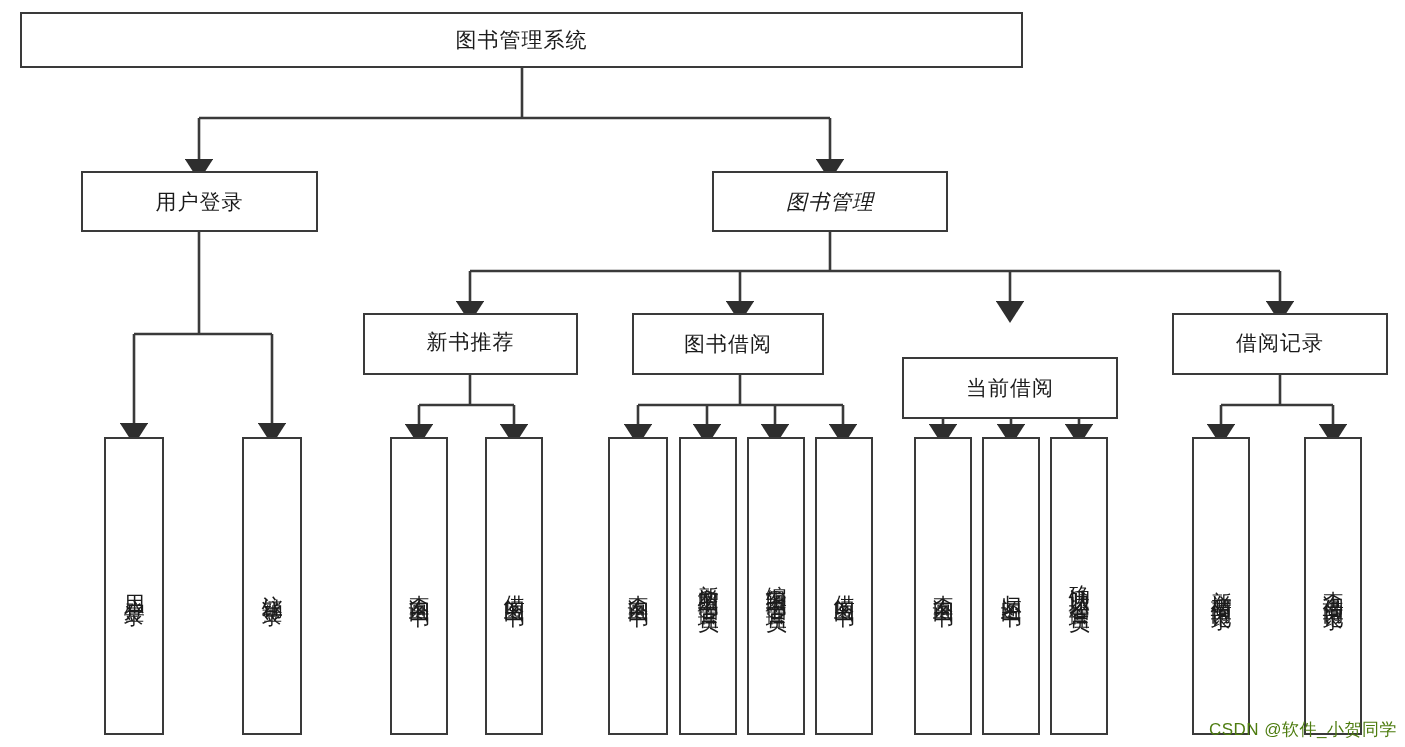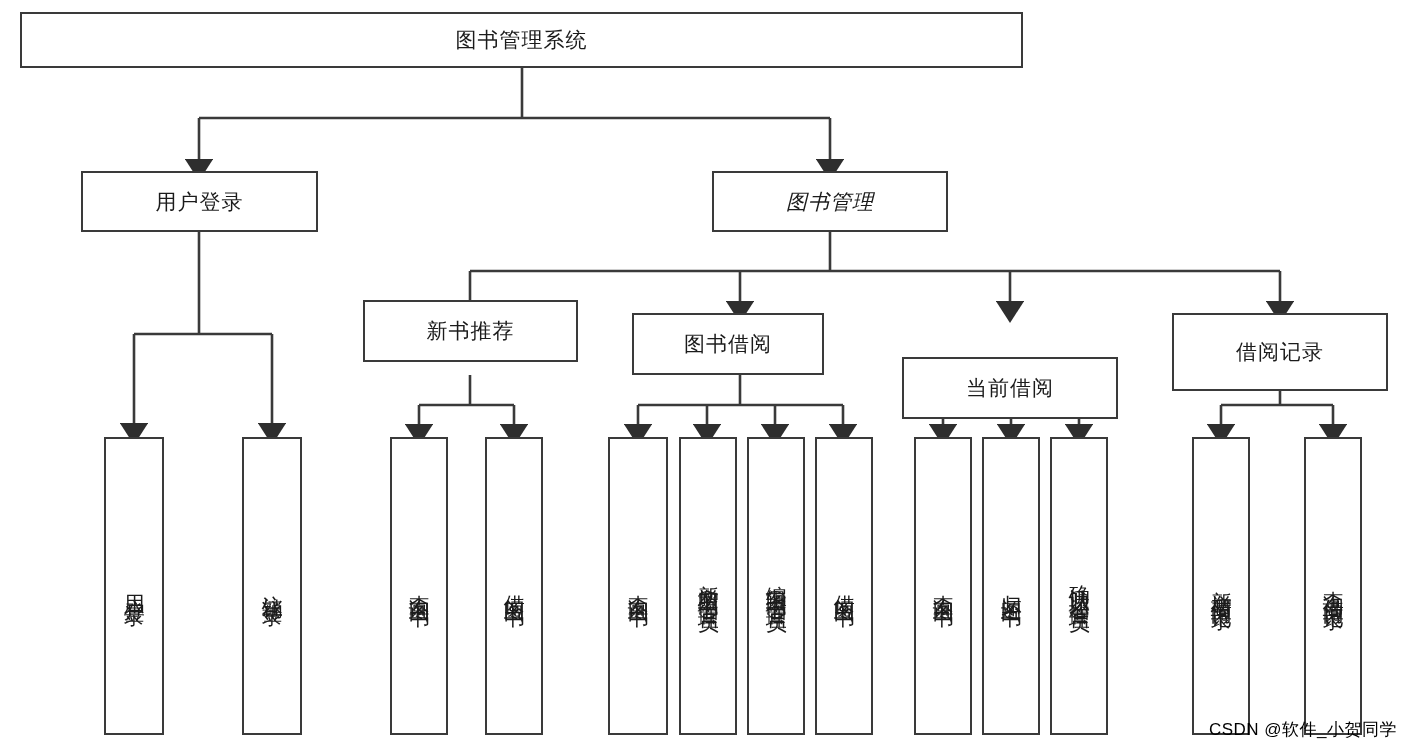--- a/index.html
+++ b/index.html
@@ -48,21 +48,21 @@
     text-orientation:upright;
     display:block;
     max-height:100%;
   }
   .node .nlabel{display:block;}
   #watermark{
     position:absolute;
     right:8px;
     bottom:6px;
     font-size:17px;
-    color:#000000;
+    color:#4d7c0f;
     letter-spacing:0.5px;
     white-space:nowrap;
     user-select:none;
   }
 </style>
 </head>
 <body>
 
 <div id="stage">
 
@@ -120,30 +120,30 @@
     <span class="nlabel">图书管理系统</span>
   </div>
 
   <div class="node horiz" style="left:81px;top:171px;width:237px;height:61px;">
     <span class="nlabel">用户登录</span>
   </div>
   <div class="node horiz" style="left:712px;top:171px;width:236px;height:61px;font-style:italic;">
     <span class="nlabel">图书管理</span>
   </div>
 
-  <div class="node horiz" style="left:363px;top:300px;width:215px;height:62px;">
+  <div class="node horiz" style="left:363px;top:313px;width:215px;height:62px;font-family:Liberation Mono, monospace;">
     <span class="nlabel">新书推荐</span>
   </div>
   <div class="node horiz" style="left:632px;top:313px;width:192px;height:62px;">
     <span class="nlabel">图书借阅</span>
   </div>
   <div class="node horiz" style="left:902px;top:313px;width:216px;height:62px;margin-top:44px;">
     <span class="nlabel">当前借阅</span>
   </div>
-  <div class="node horiz" style="left:1172px;top:313px;width:216px;height:78px;">
+  <div class="node horiz" style="left:1172px;top:313px;width:216px;height:62px;font-family:Liberation Serif, serif;">
     <span class="nlabel">借阅记录</span>
   </div>
 
   <div class="node vert" style="left:104px;top:437px;width:60px;height:298px;">
     <span class="nlabel">用户登录</span>
   </div>
   <div class="node vert" style="left:242px;top:437px;width:60px;height:298px;">
     <span class="nlabel">注销登录</span>
   </div>
 

